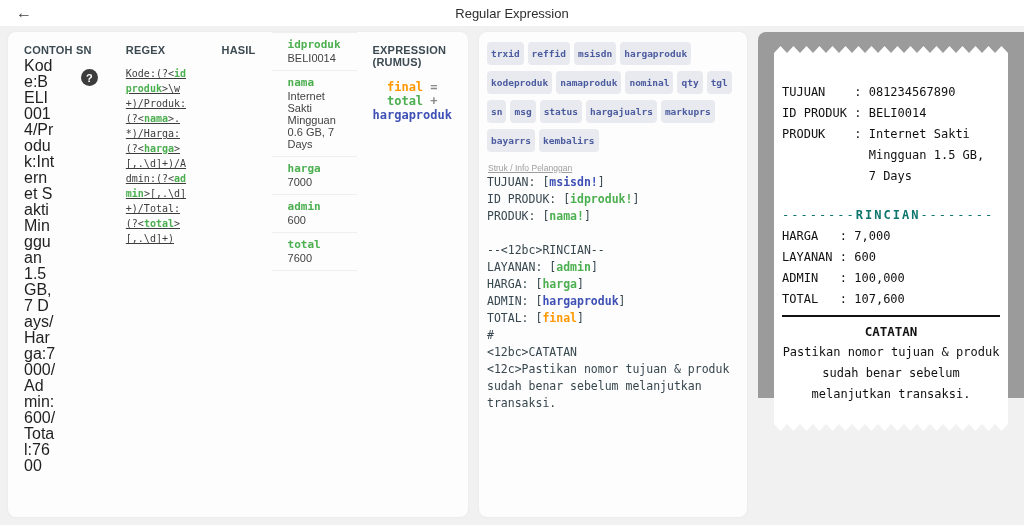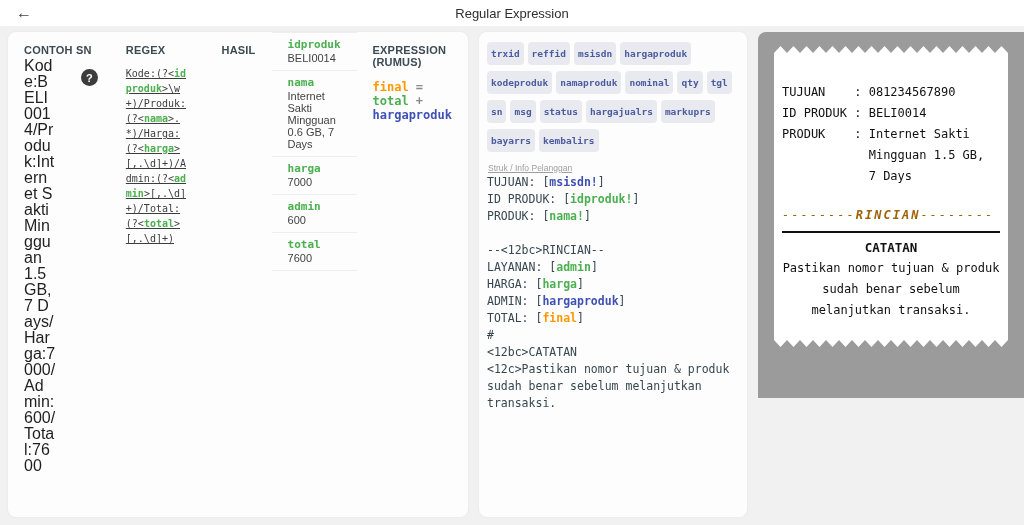--- a/index.html
+++ b/index.html
@@ -28,34 +28,34 @@
   .regex{margin-top:10px;font-size:10px;line-height:15px;color:#3d3d3d;word-break:break-all;text-decoration:underline;}
   .c-green{color:#4caf50;font-weight:bold;}
   .c-blue{color:#3f51b5;font-weight:bold;}
   .c-orange{color:#ff9800;font-weight:bold;}
 
   .hasil-row{border-top:1px solid #efefef;padding:5px 16px 6px;}
   .hasil-row:last-child{border-bottom:1px solid #efefef;}
   .hasil-key{font-family:"DejaVu Sans Mono",monospace;font-size:11px;font-weight:bold;color:#4caf50;}
   .hasil-value{font-size:11px;color:#424242;margin-top:1px;}
   .spacer{flex:1;}
-  .expr{margin-top:12px;font-size:12px;font-weight:bold;color:#8a8a8a;}
+  .expr{margin-top:12px;font-size:12px;font-weight:bold;color:#8a8a8a;text-align:center;}
 
   .chips{display:flex;flex-wrap:wrap;gap:6px 4px;padding:2px 1px;}
   .chip{background:#e9eaef;color:#4b5b9f;font-family:"DejaVu Sans Mono",monospace;font-size:9.5px;font-weight:bold;padding:6px 4px;border-radius:4px;cursor:pointer;white-space:nowrap;}
   .tpl-label{font-size:8.5px;color:#9e9e9e;margin:9px 0 0 2px;text-decoration:underline;}
   .tpl{font-size:11.5px;line-height:17px;color:#37474f;margin-top:1px;padding:0 1px;}
   .tpl-line{white-space:pre-wrap;min-height:17px;}
 
   .receipt{margin:14px 16px 0;}
   .zz{display:block;width:100%;height:10px;}
   .zz-bottom{transform:scaleY(-1);}
   .paper{background:#ffffff;padding:26px 8px 16px;}
   .r-info,.r-details{margin:0;font-family:"DejaVu Sans Mono",monospace;font-size:12px;line-height:21px;color:#111111;}
-  .r-rincian{font-family:"DejaVu Sans Mono",monospace;font-size:12px;line-height:21px;margin-top:18px;letter-spacing:2px;white-space:nowrap;color:#a16207;overflow:hidden;font-style:italic;}
+  .r-rincian{font-family:"DejaVu Sans Mono",monospace;font-size:12px;line-height:21px;margin-top:18px;letter-spacing:2px;white-space:nowrap;color:#0f766e;overflow:hidden;}
   .r-rincian b{letter-spacing:2px;}
   .r-divider{border-top:2px solid #111111;margin:5px 0 4px;}
   .r-cat-title{text-align:center;font-family:"DejaVu Sans Mono",monospace;font-weight:bold;font-size:12.5px;line-height:21px;color:#111111;}
   .r-cat-text{text-align:center;font-family:"DejaVu Sans Mono",monospace;font-size:12px;line-height:21px;color:#111111;}
 </style>
 </head>
 <body>
 
 <header class="appbar">
   <button class="back-btn">←</button>
@@ -152,20 +152,24 @@
       <svg class="zz zz-top" viewBox="0 0 234 10" preserveAspectRatio="none">
           <polygon class="zzp" fill="#ffffff" points="0,10 0,7 6.5,0 13,7 19.5,0 26,7 32.5,0 39,7 45.5,0 52,7 58.5,0 65,7 71.5,0 78,7 84.5,0 91,7 97.5,0 104,7 110.5,0 117,7 123.5,0 130,7 136.5,0 143,7 149.5,0 156,7 162.5,0 169,7 175.5,0 182,7 188.5,0 195,7 201.5,0 208,7 214.5,0 221,7 227.5,0 234,7 234,10"></polygon>
         </svg>
       <div class="paper">
         <pre class="r-info">TUJUAN    : 081234567890
 ID PRODUK : BELI0014
 PRODUK    : Internet Sakti
             Mingguan 1.5 GB,
             7 Days</pre>
         <div class="r-rincian"><span>--------</span><b>RINCIAN</b><span>--------</span></div>
+        <pre class="r-details">HARGA   : 7,000
+LAYANAN : 600
+ADMIN   : 100,000
+TOTAL   : 107,600</pre>
         <div class="r-divider"></div>
         <div class="r-cat-title">CATATAN</div>
         <div class="r-cat-text">Pastikan nomor tujuan &amp; produk sudah benar sebelum melanjutkan transaksi.</div>
       </div>
       <svg class="zz zz-bottom" viewBox="0 0 234 10" preserveAspectRatio="none">
           <polygon class="zzp" fill="#ffffff" points="0,10 0,7 6.5,0 13,7 19.5,0 26,7 32.5,0 39,7 45.5,0 52,7 58.5,0 65,7 71.5,0 78,7 84.5,0 91,7 97.5,0 104,7 110.5,0 117,7 123.5,0 130,7 136.5,0 143,7 149.5,0 156,7 162.5,0 169,7 175.5,0 182,7 188.5,0 195,7 201.5,0 208,7 214.5,0 221,7 227.5,0 234,7 234,10"></polygon>
         </svg>
     </div>
   </section>
 

